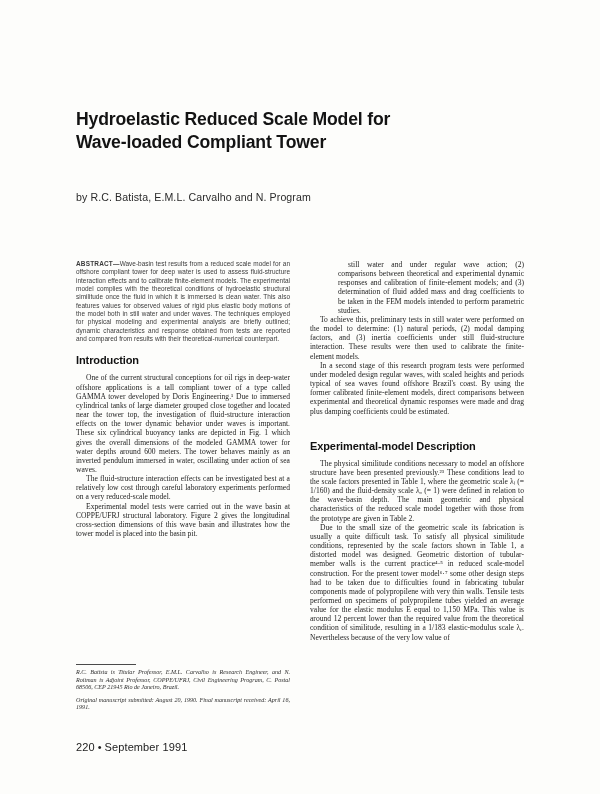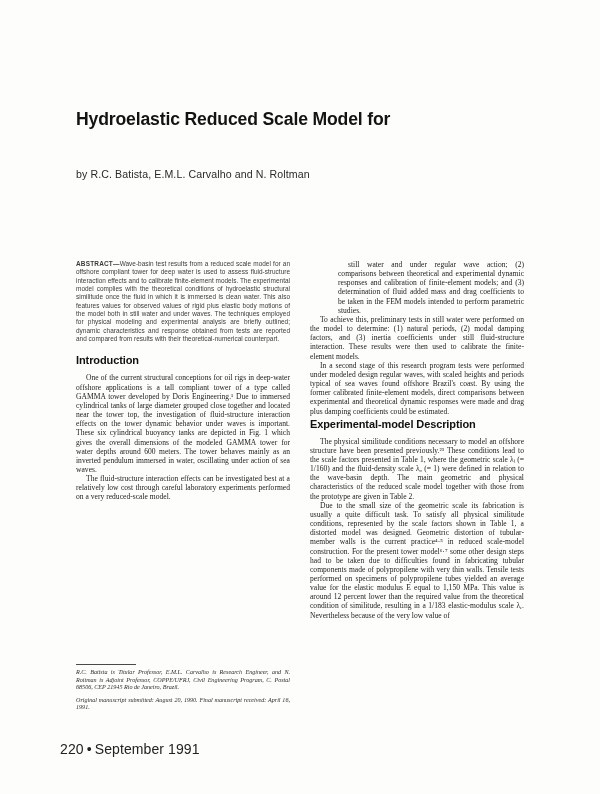--- a/index.html
+++ b/index.html
@@ -73,21 +73,21 @@
   }
   h2.section-head {
     font-family: "Liberation Sans", sans-serif;
     font-weight: bold;
     font-size: 11px;
     line-height: 12px;
     color: #111;
     margin: 0 0 7px 0;
     letter-spacing: -0.1px;
   }
-  .col.right h2.section-head { margin-top: 2px; }
+  .col.right h2.section-head { margin-top: 24px; }
   p.body {
     font-family: "Liberation Serif", serif;
     font-size: 7.55px;
     line-height: 9.15px;
     text-align: justify;
     color: #1b1b1b;
     margin: 0;
     text-indent: 10px;
     letter-spacing: 0.02px;
   }
@@ -111,51 +111,53 @@
     font-style: italic;
     font-size: 6.1px;
     line-height: 7.6px;
     color: #2c2c2c;
     margin: 0 0 5px 0;
     text-align: justify;
   }
   
   .page-footer {
     position: absolute;
-    left: 60px;
+    left: 76px;
     top: 741px;
     font-family: "Liberation Sans", sans-serif;
-    font-size: 14px;
+    font-size: 11px;
     color: #222;
     letter-spacing: 0.1px;
   }
   .page-footer .dot { padding: 0 3px; }
 </style>
 </head>
 <body>
 
 <div class="page">
 
   <div class="title-block">
     <h1 class="doc-title">
       <span>Hydroelastic Reduced Scale Model for</span>
+      <span class="line2">Wave-loaded Compliant Tower</span>
     </h1>
-    <p class="doc-authors">by R.C. Batista, E.M.L. Carvalho and N. Roltman</p>
+    <p class="doc-authors">by R.C. Batista, E.M.L. Carvalho and N. Program</p>
   </div>
 
   <div class="columns">
 
     <div class="col left">
 
       <p class="abstract"><span class="lead">ABSTRACT—</span><span>Wave-basin test results from a reduced scale model for an offshore compliant tower for deep water is used to assess fluid-structure interaction effects and to calibrate finite-element models. The experimental model complies with the theoretical conditions of hydroelastic structural similitude once the fluid in which it is immersed is clean water. This also features values for observed values of rigid plus elastic body motions of the model both in still water and under waves. The techniques employed for physical modeling and experimental analysis are briefly outlined; dynamic characteristics and response obtained from tests are reported and compared from results with their theoretical-numerical counterpart.</span></p>
 
       <h2 class="section-head">Introduction</h2>
 
       <p class="body">One of the current structural conceptions for oil rigs in deep-water offshore applications is a tall compliant tower of a type called GAMMA tower developed by Doris Engineering.¹ Due to immersed cylindrical tanks of large diameter grouped close together and located near the tower top, the investigation of fluid-structure interaction effects on the tower dynamic behavior under waves is important. These six cylindrical buoyancy tanks are depicted in Fig. 1 which gives the overall dimensions of the modeled GAMMA tower for water depths around 600 meters. The tower behaves mainly as an inverted pendulum immersed in water, oscillating under action of sea waves.</p>
       <p class="body">The fluid-structure interaction effects can be investigated best at a relatively low cost through careful laboratory experiments performed on a very reduced-scale model.</p>
+      <p class="body">Experimental model tests were carried out in the wave basin at COPPE/UFRJ structural laboratory. Figure 2 gives the longitudinal cross-section dimensions of this wave basin and illustrates how the tower model is placed into the basin pit.</p>
     </div>
 
     <div class="col right">
       <p class="body noindent">still water and under regular wave action; (2) comparisons between theoretical and experimental dynamic responses and calibration of finite-element models; and (3) determination of fluid added mass and drag coefficients to be taken in the FEM models intended to perform parametric studies.</p>
       <p class="body">To achieve this, preliminary tests in still water were performed on the model to determine: (1) natural periods, (2) modal damping factors, and (3) inertia coefficients under still fluid-structure interaction. These results were then used to calibrate the finite-element models.</p>
       <p class="body">In a second stage of this research program tests were performed under modeled design regular waves, with scaled heights and periods typical of sea waves found offshore Brazil's coast. By using the former calibrated finite-element models, direct comparisons between experimental and theoretical dynamic responses were made and drag plus damping coefficients could be estimated.</p>
 
       <h2 class="section-head">Experimental-model Description</h2>
 
       <p class="body">The physical similitude conditions necessary to model an offshore structure have been presented previously.²³ These conditions lead to the scale factors presented in Table 1, where the geometric scale λₗ (= 1/160) and the fluid-density scale λₒ (= 1) were defined in relation to the wave-basin depth. The main geometric and physical characteristics of the reduced scale model together with those from the prototype are given in Table 2.</p>

